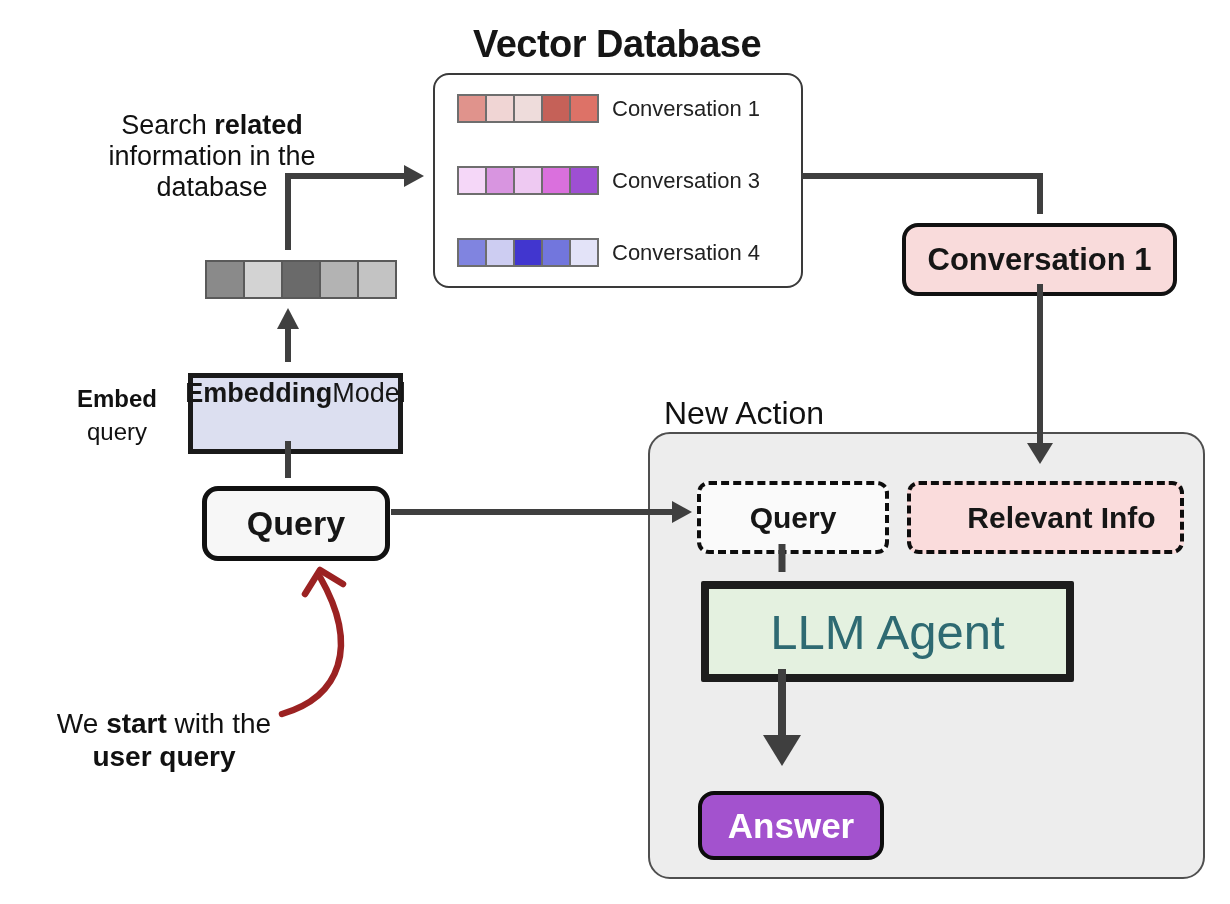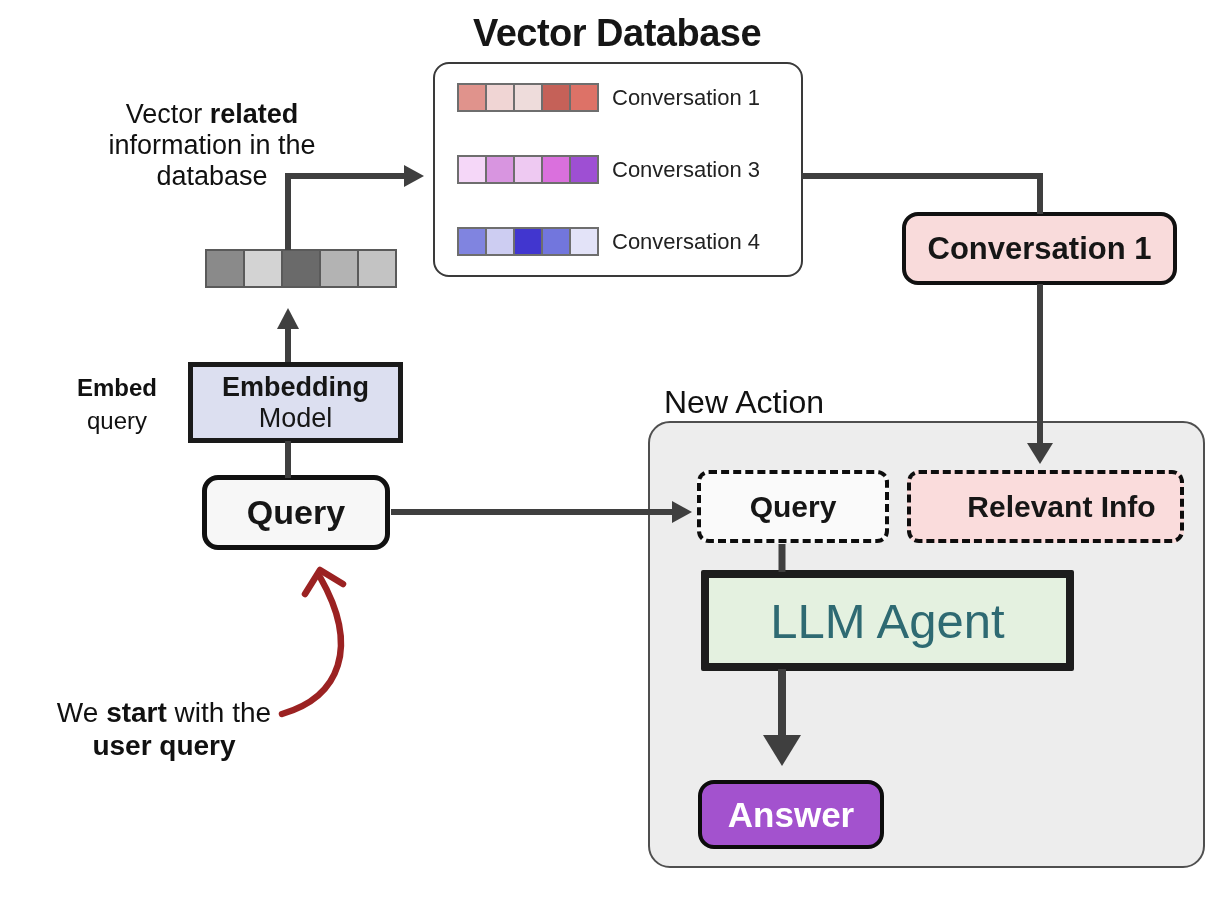--- a/index.html
+++ b/index.html
@@ -1,20 +1,20 @@
 <!DOCTYPE html>
 <html><head>
 <meta charset="utf-8">
 <style>
   html,body{margin:0;padding:0;background:#fff;}
   .canvas{
     position:relative;width:1230px;height:904px;background:#ffffff;overflow:hidden;
     font-family:"Liberation Sans", sans-serif;color:#161616;
   }
-  .abs{position:absolute;}
+  .abs{position:absolute;margin-top:11px;}
   
   .vdb-title{left:402px;top:12px;width:430px;text-align:center;font-size:38px;font-weight:700;letter-spacing:-0.5px;}
   .vdb-box{
     left:433px;top:62px;width:370px;height:215px;background:#ffffff;
     border:2.5px solid #3a3a3a;border-radius:16px;box-sizing:border-box;
     display:flex;flex-direction:column;justify-content:space-between;padding:19px 16px 19px 22px;z-index:2;
   }
   .vdb-row{display:flex;align-items:center;}
   .vdb-cells{display:flex;}
   .cell{box-sizing:border-box;border:2px solid #6e6e6e;margin-left:-2px;}
@@ -23,21 +23,21 @@
   .vdb-label{margin-left:13px;font-size:22px;color:#222;white-space:nowrap;}
   
   .note{text-align:center;font-size:27px;line-height:31px;color:#111;}
   .note b{font-weight:700;}
   .search-note{left:47px;top:99px;width:330px;}
   .qvec{left:205px;top:249px;display:flex;z-index:2;}
   .qvec .cell{width:40px;height:39px;border-color:#5a5a5a;}
   .embed-note{left:52px;top:371px;width:130px;font-size:24px;line-height:33px;}
   .embedding-box{
     left:188px;top:362px;width:215px;height:81px;border:5px solid #1a1a1a;box-sizing:border-box;
-    display:flex;flex-direction:column;align-items:center;justify-content:center;
+    display:flex;flex-direction:row;justify-content:center;
     font-size:27px;line-height:31px;z-index:2;
   }
   .embedding-box .l1{font-weight:700;}
   .query-box{
     left:202px;top:475px;width:188px;height:75px;border:5px solid #111;border-radius:16px;box-sizing:border-box;
     display:flex;align-items:center;justify-content:center;font-size:34px;font-weight:700;z-index:2;
   }
   .start-note{left:39px;top:696px;width:250px;font-size:28px;line-height:33px;}
   
   .extract-note{left:870px;top:101px;width:300px;}
@@ -101,21 +101,21 @@
           <div class="cell" style="background: rgb(205, 205, 242);"></div>
           <div class="cell" style="background: rgb(65, 54, 207);"></div>
           <div class="cell" style="background: rgb(114, 118, 221);"></div>
           <div class="cell" style="background: rgb(227, 227, 248);"></div>
         </div>
       <div class="vdb-label">Conversation 4</div>
     </div>
   </div>
 
   <div class="abs note search-note">
-    <span>Vector </span><b>related</b><br>
+    <span>Search </span><b>related</b><br>
     <span>information in the</span><br>
     <span>database</span>
   </div>
 
   <div class="abs qvec">
       <div class="cell" style="background: rgb(138, 138, 138);"></div>
       <div class="cell" style="background: rgb(211, 211, 211);"></div>
       <div class="cell" style="background: rgb(106, 106, 106);"></div>
       <div class="cell" style="background: rgb(179, 179, 179);"></div>
       <div class="cell" style="background: rgb(195, 195, 195);"></div>

